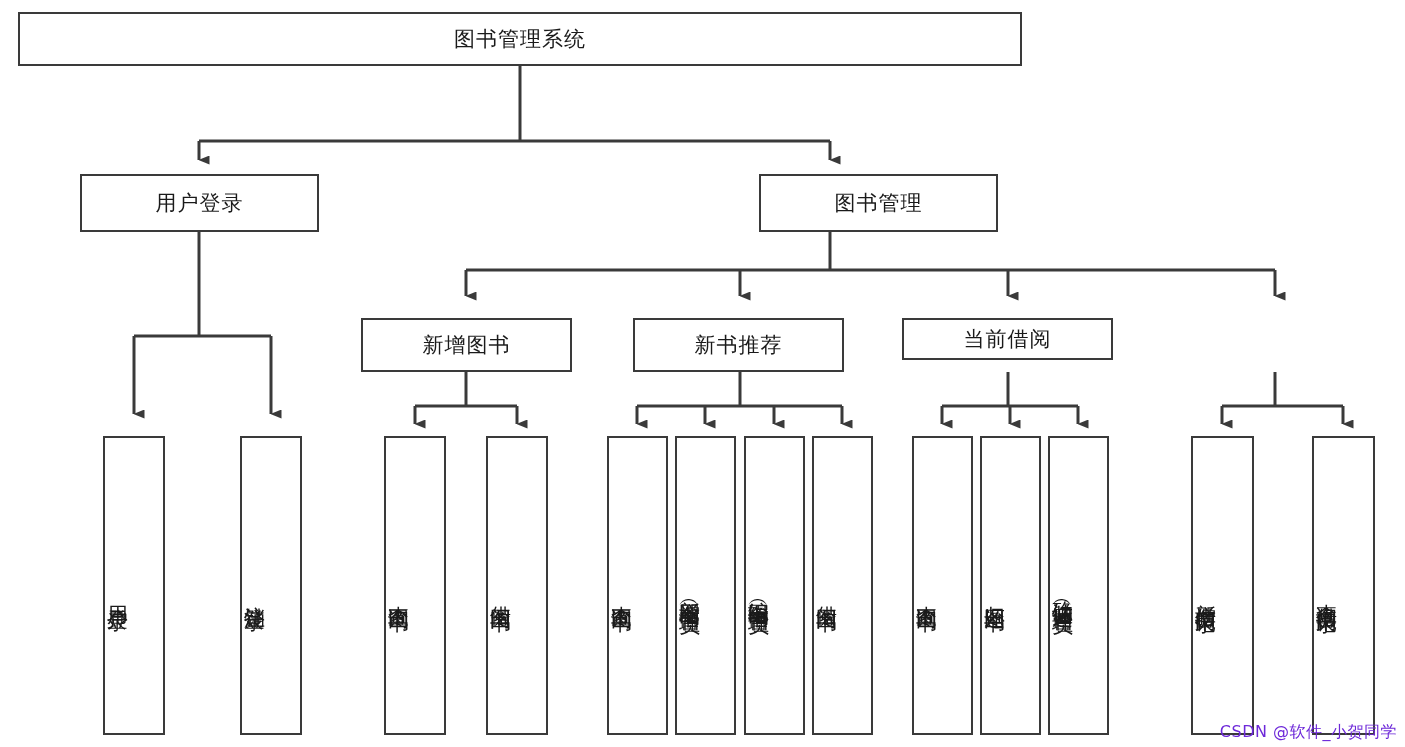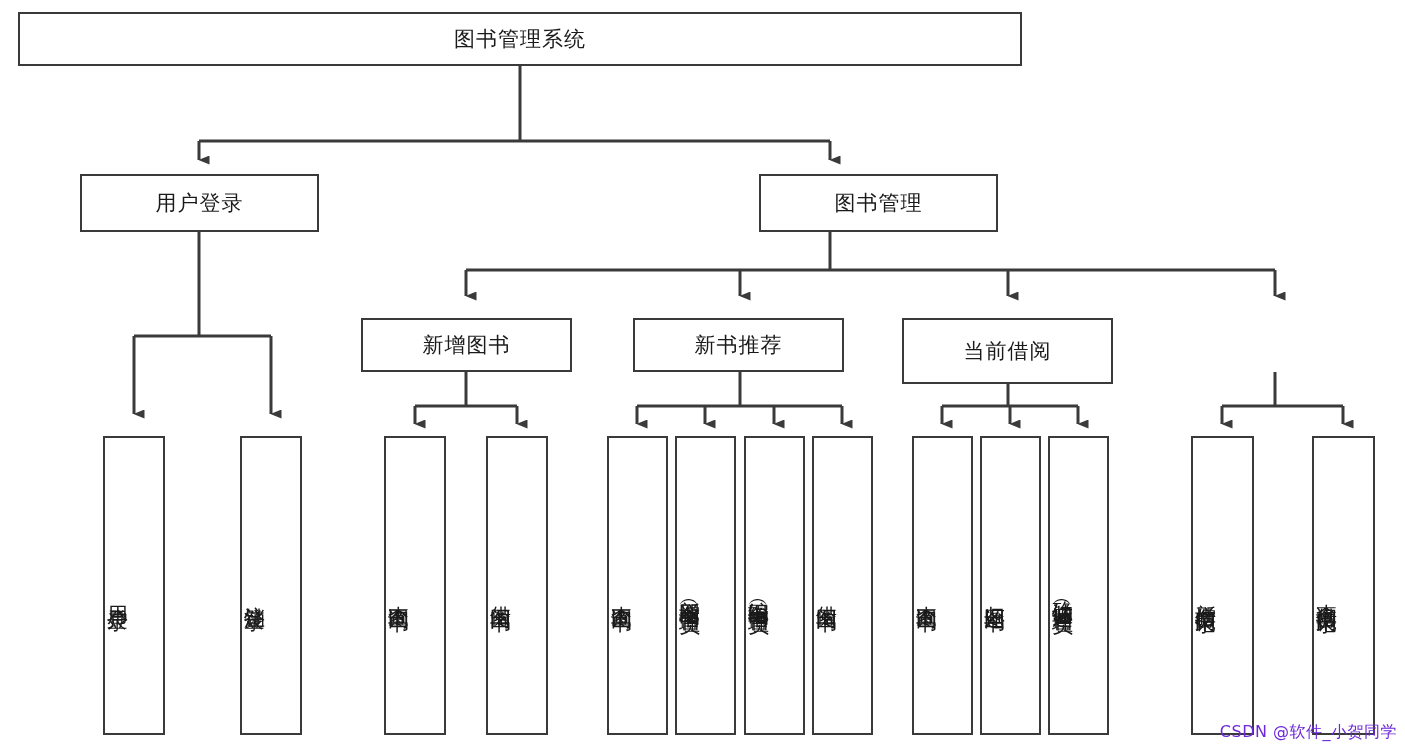--- a/index.html
+++ b/index.html
@@ -148,21 +148,21 @@
   </div>
 
   <div class="node-box horizontal" style="left:361px; top:318px; width:211px; height:54px;">
     <span class="node-label-h">新增图书</span>
   </div>
 
   <div class="node-box horizontal" style="left:633px; top:318px; width:211px; height:54px;">
     <span class="node-label-h">新书推荐</span>
   </div>
 
-  <div class="node-box horizontal" style="left:902px; top:318px; width:211px; height:66px;">
+  <div class="node-box horizontal" style="left:902px; top:318px; width:211px; height:42px;">
     <span class="node-label-h">当前借阅</span>
   </div>
 
 
   <div class="node-box vertical" style="left:103px; top:436px; width:62px; height:299px;">
     <span class="node-label-v">用户登录</span>
   </div>
 
   <div class="node-box vertical" style="left:240px; top:436px; width:62px; height:299px;">
     <span class="node-label-v">注销登录</span>

